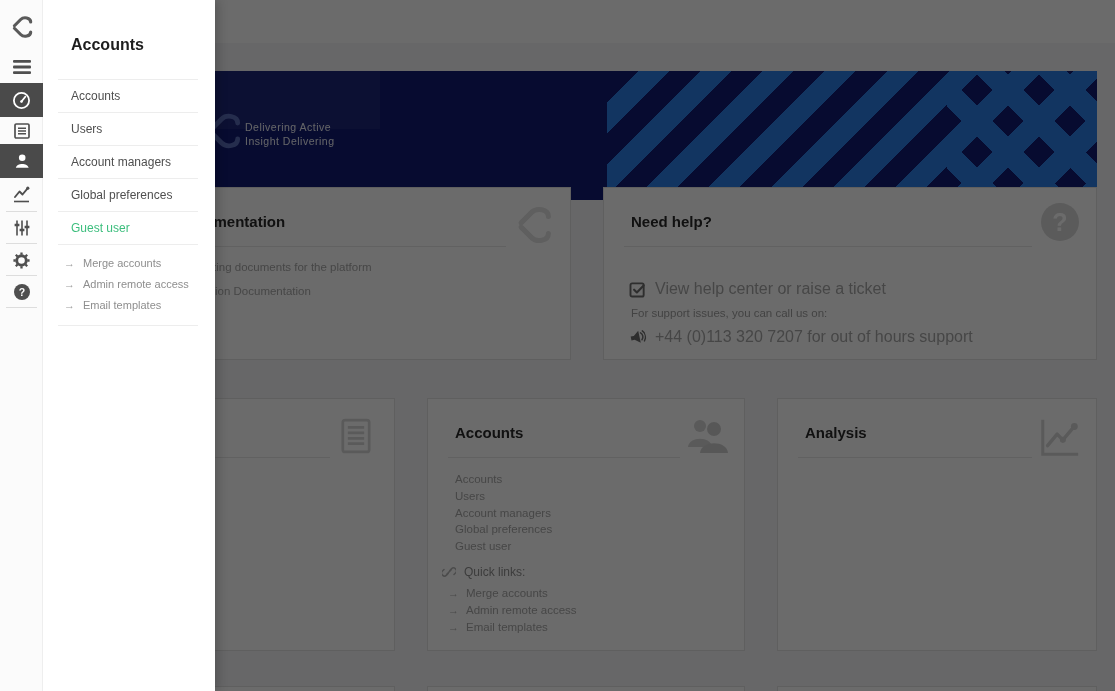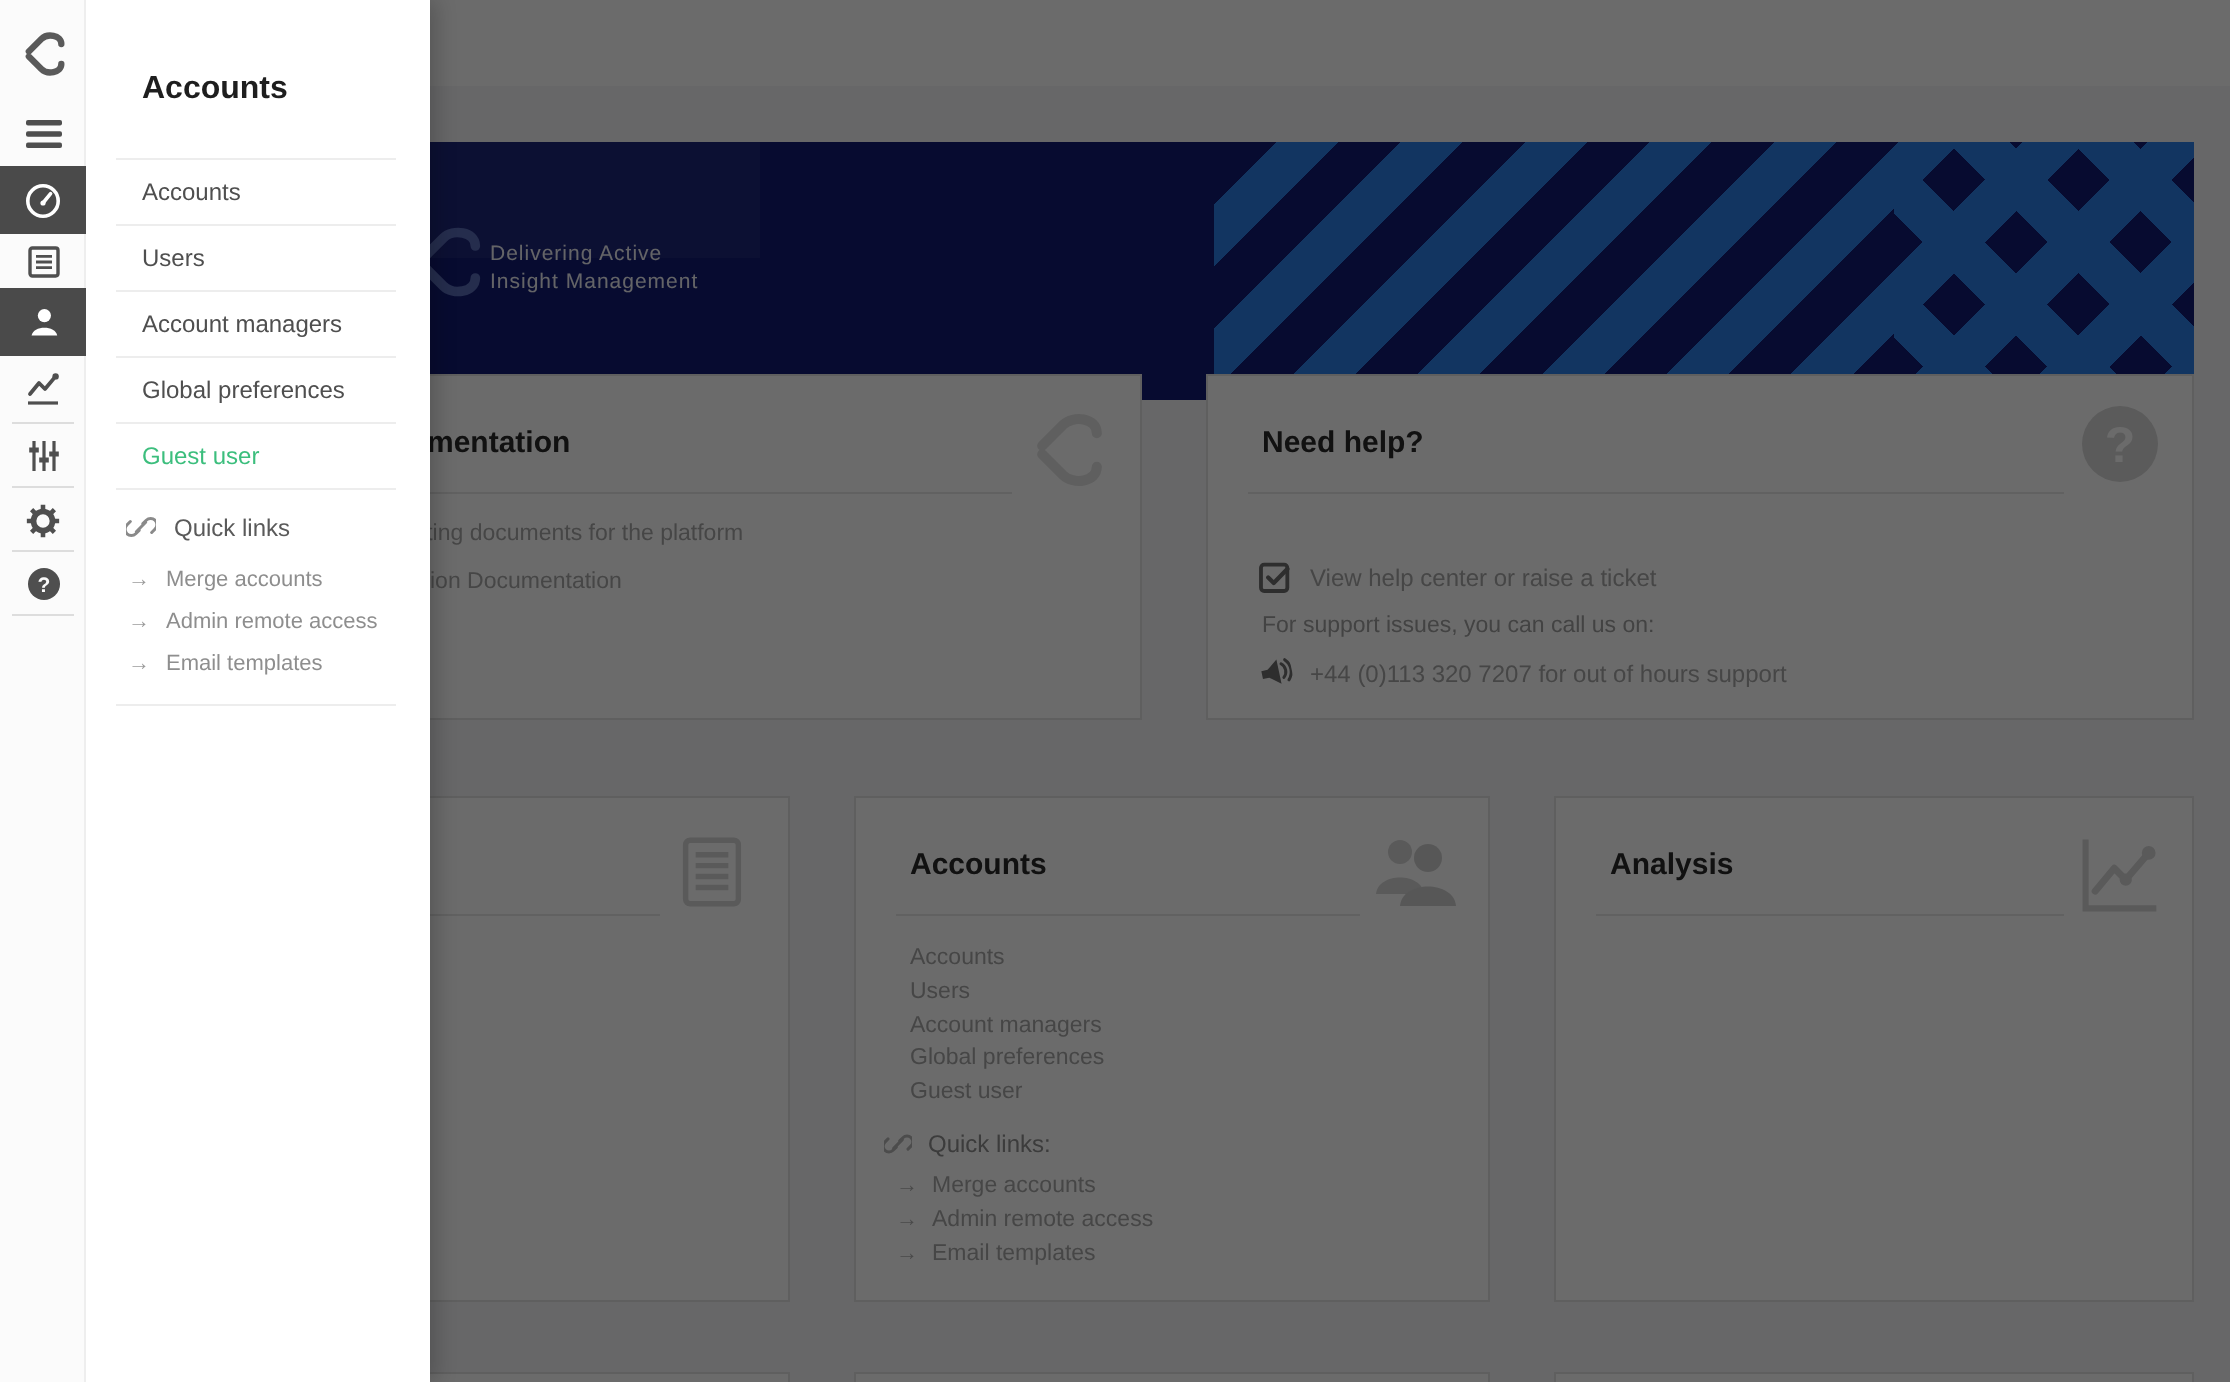--- a/index.html
+++ b/index.html
@@ -27,21 +27,21 @@
   .watermark { position:absolute; }
   .card-link { font-size:11.5px; color:#a8a8a8; cursor:pointer; }
   .link-list { position:absolute; left:27px; top:72px; }
   .link-list .card-link { line-height:16.8px; }
 
   .card-doc   { left:148px; top:187px; width:423px; height:173px; }
   .card-doc .card-link { position:absolute; left:27px; }
   .card-help  { left:603px; top:187px; width:494px; height:173px; }
   .card-help .body-text { position:absolute; left:27px; font-size:11.5px; color:#9f9f9f; }
   .icon-row { position:absolute; left:25px; display:flex; align-items:center; gap:9px; }
-  .icon-row .row-label { font-size:12px; color:#a8a8a8; }
+  .icon-row .row-label { font-size:16px; color:#a8a8a8; }
   .card-content { left:77px; top:398px; width:318px; height:253px; }
   .card-accounts { left:427px; top:398px; width:318px; height:253px; }
   .card-analysis { left:777px; top:398px; width:320px; height:253px; }
   .card-r3a { left:77px;  top:686px; width:318px; height:40px; }
   .card-r3b { left:427px; top:686px; width:318px; height:40px; }
   .card-r3c { left:777px; top:686px; width:320px; height:40px; }
 
   .q-header { position:absolute; left:14px; top:166px; display:flex; align-items:center; gap:8px;
       font-size:12px; color:#8f8f8f; }
   .q-list { position:absolute; left:20px; top:186px; }
@@ -91,21 +91,21 @@
       <div class="stripes-a"></div>
       <div class="stripes-b"></div>
       <div class="glow"></div>
       <span class="banner-logo">
         <svg width="40" height="42" viewBox="2 0 30 30" fill="none" stroke="currentColor" stroke-width="3.6" stroke-linecap="round" stroke-linejoin="round">
           <path d="M28 9 C28 3.5 19.5 2.5 16 6 L8.5 13.5 M8.5 16.5 L16 24 C19.5 27.5 28 26.5 28 21"></path>
         </svg>
       </span>
       <div class="banner-tagline">
         <div>Delivering Active</div>
-        <div>Insight Management</div>
+        <div>Insight Delivering</div>
       </div>
     </div>
 
     <section class="card card-doc">
       <h2 class="card-title">Documentation</h2>
       <div class="card-div"></div>
       <span class="watermark" style="right:16px; top:14px; color:#e2e2e2;">
         <svg width="42" height="46" viewBox="2 0 30 30" fill="none" stroke="currentColor" stroke-width="3.6" stroke-linecap="round" stroke-linejoin="round">
           <path d="M28 9 C28 3.5 19.5 2.5 16 6 L8.5 13.5 M8.5 16.5 L16 24 C19.5 27.5 28 26.5 28 21"></path>
         </svg>
@@ -223,30 +223,20 @@
   <aside class="flyout">
     <h1 class="fly-title">Accounts</h1>
     <div class="fly-items">
       <div class="fly-item">Accounts</div>
       <div class="fly-item">Users</div>
       <div class="fly-item">Account managers</div>
       <div class="fly-item">Global preferences</div>
       <div class="fly-item active">Guest user</div>
     </div>
     <div class="fly-quick">
-      <div class="fly-q-header">
-        <span class="chain">
-          <svg width="15" height="15" viewBox="0 0 16 16" fill="none" stroke="#8a8a8a" stroke-width="1.6" stroke-linecap="round">
-            <path d="M7 9.8 L5.2 11.6 a3.3 3.3 0 0 1 -4.7 -4.7 L2.3 5.1"></path>
-            <path d="M9 6.2 L10.8 4.4 a3.3 3.3 0 0 1 4.7 4.7 L13.7 10.9"></path>
-            <path d="M5.5 10.5 L10.5 5.5"></path>
-          </svg>
-        </span>
-        <span>Quick links</span>
-      </div>
       <div class="fly-q-item">
         <span class="arr">→</span>
         <span>Merge accounts</span>
       </div>
       <div class="fly-q-item">
         <span class="arr">→</span>
         <span>Admin remote access</span>
       </div>
       <div class="fly-q-item">
         <span class="arr">→</span>

